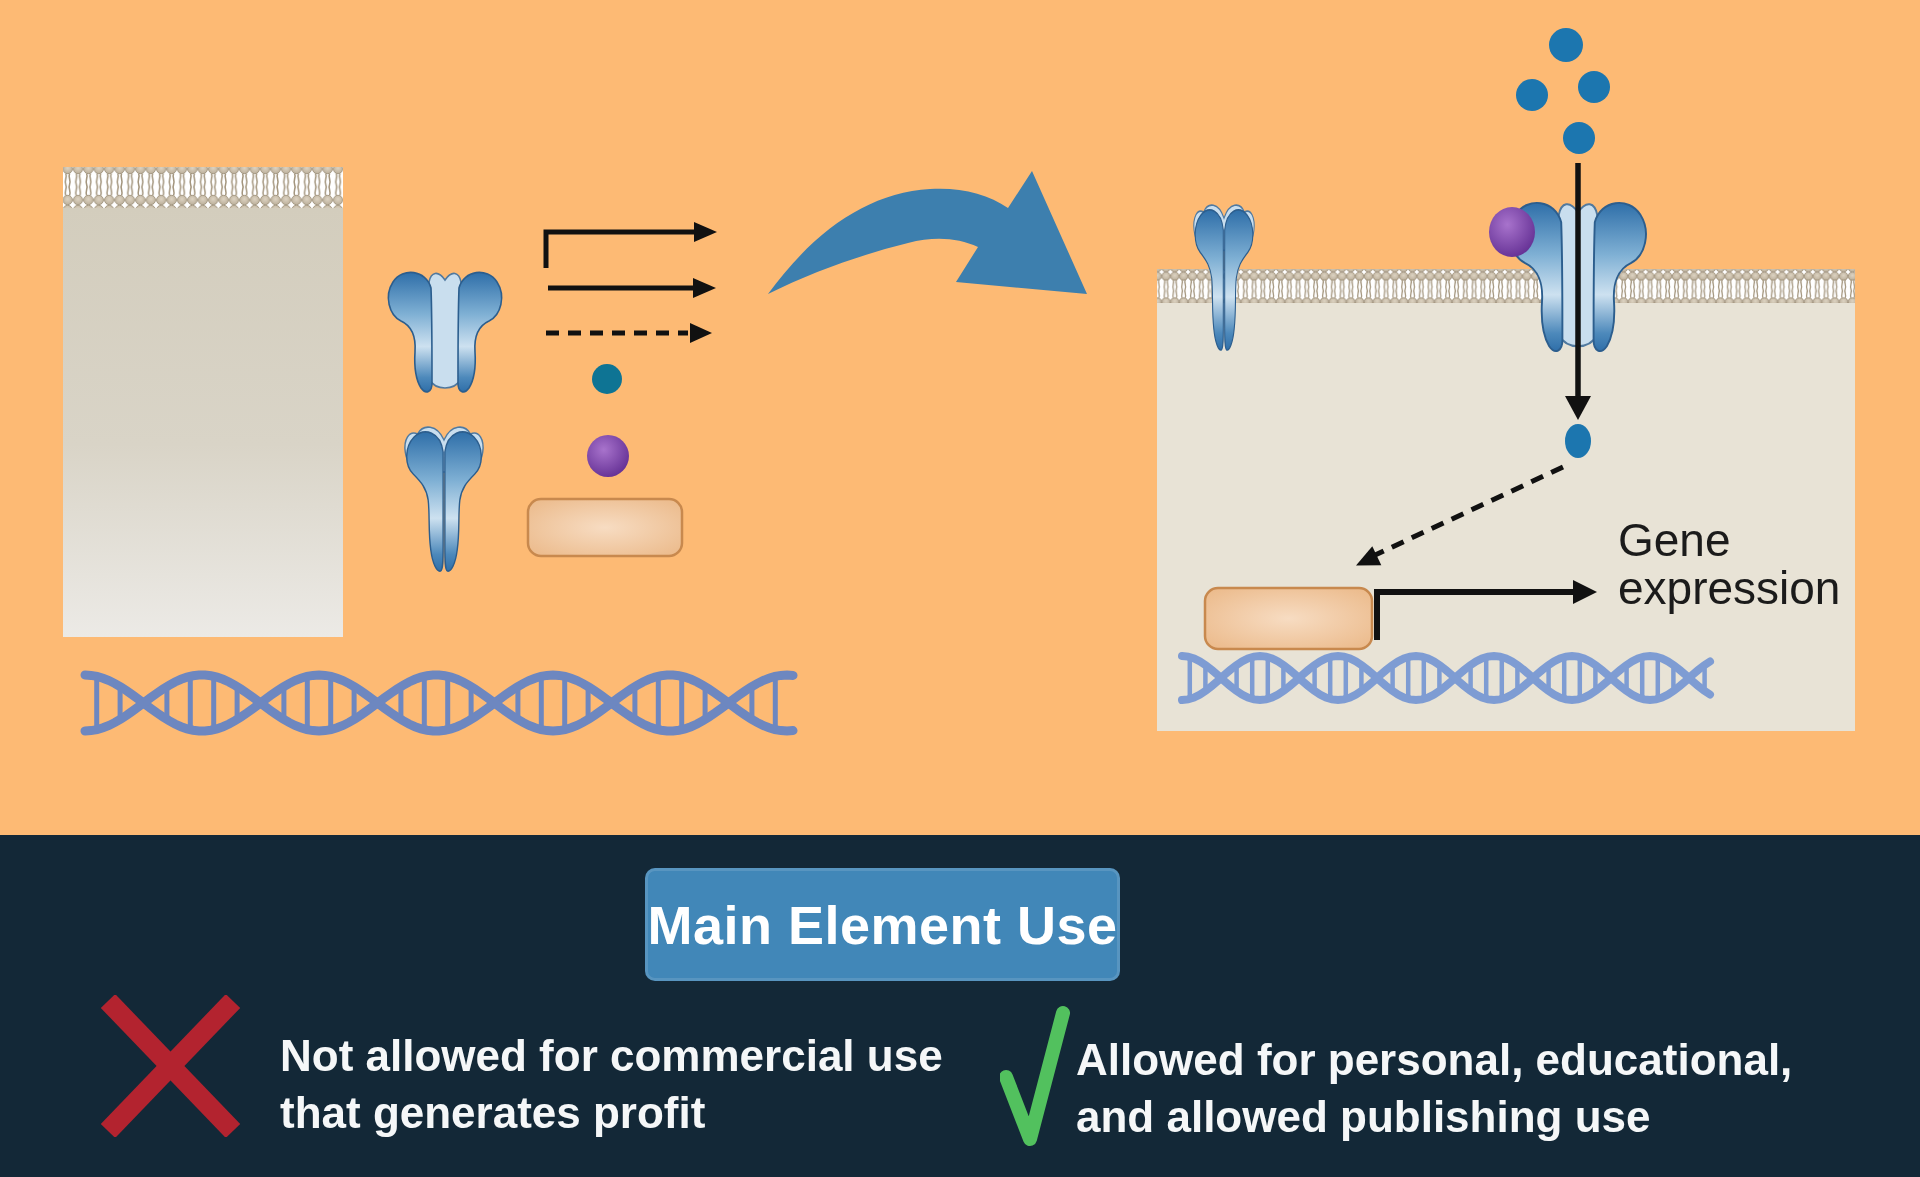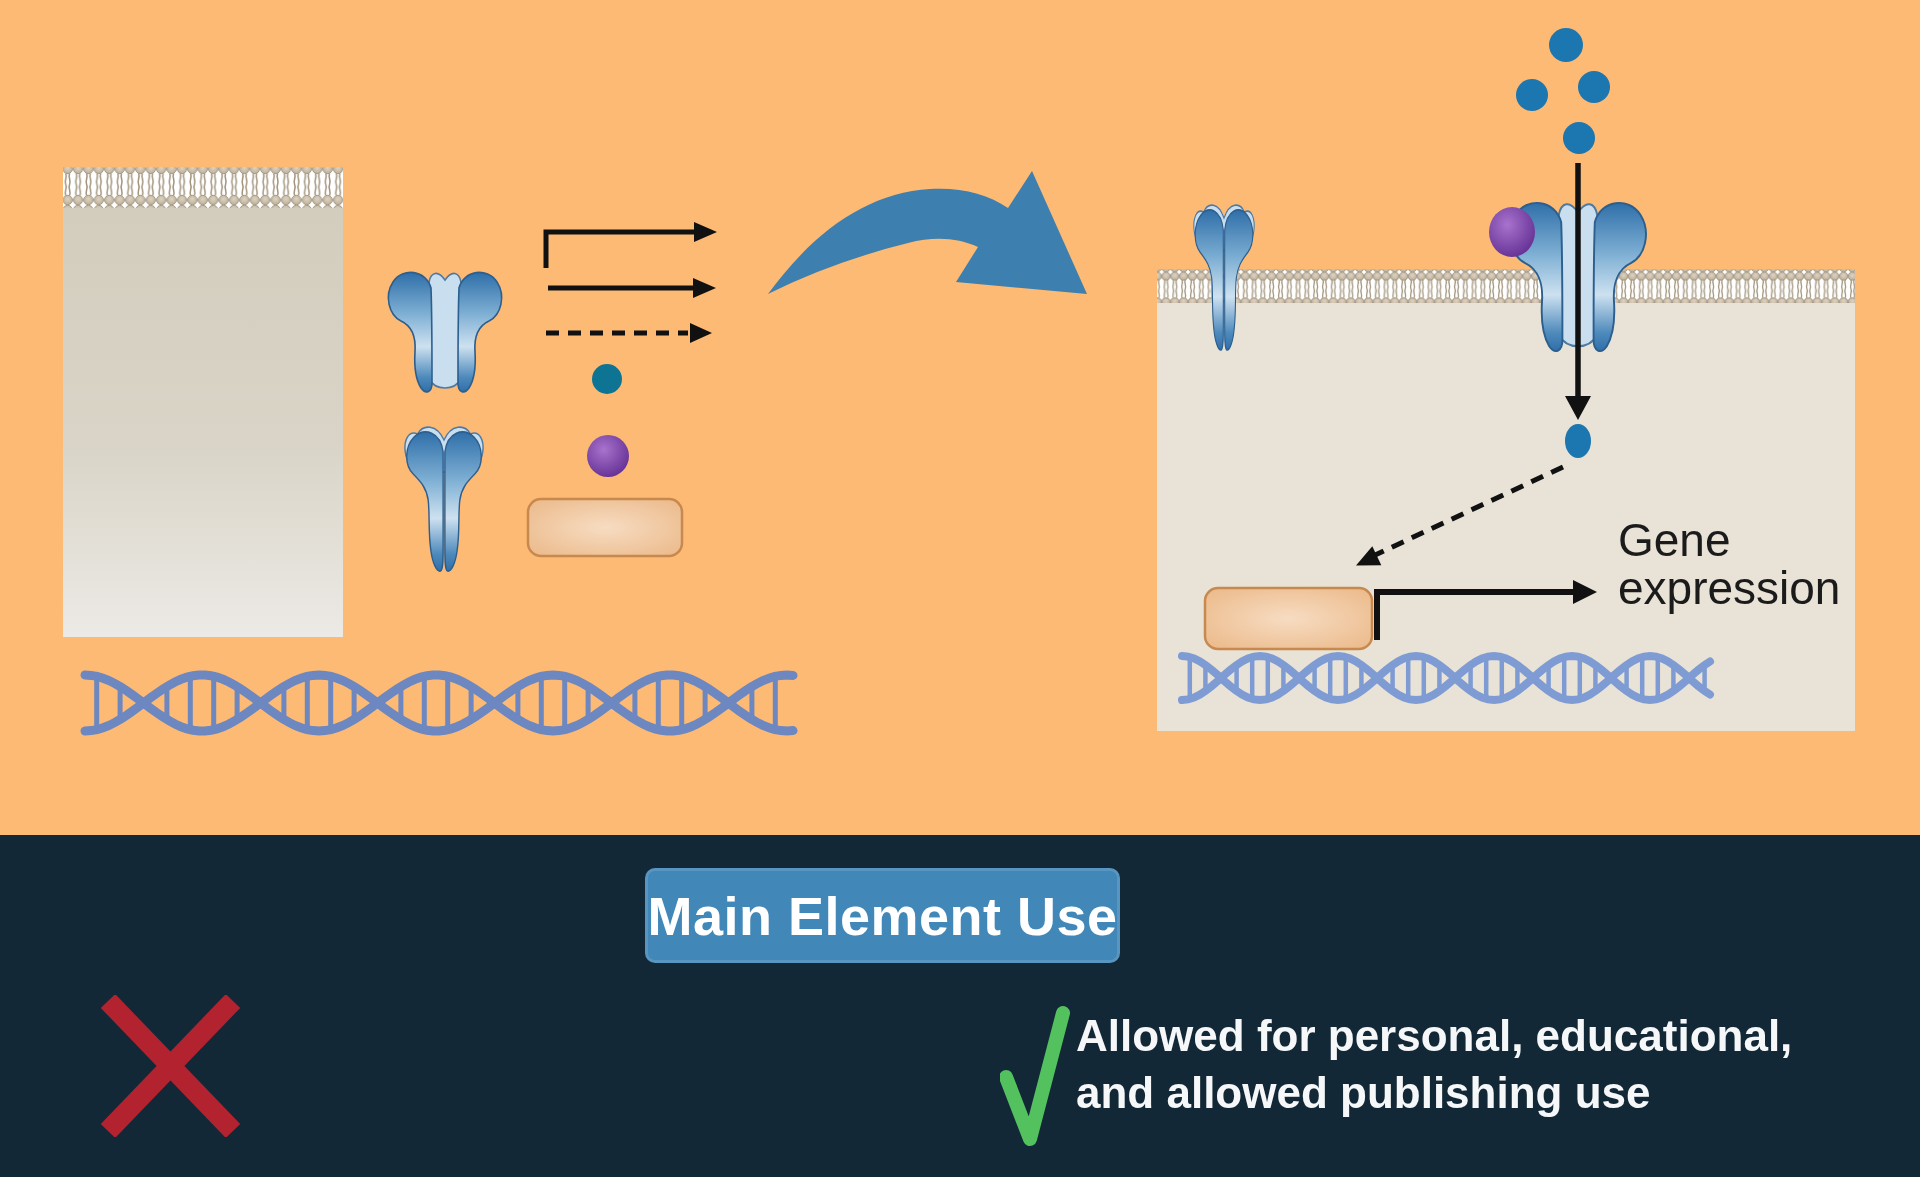--- a/index.html
+++ b/index.html
@@ -1,26 +1,26 @@
 <!DOCTYPE html>
 <html><head>
 <meta charset="utf-8">
 <style>
   html,body{margin:0;padding:0;background:#ffffff;}
   #stage{position:relative;width:1920px;height:1177px;overflow:hidden;background:#fdba74;
          font-family:"Liberation Sans",sans-serif;}
   svg.diagram{position:absolute;left:0;top:0;display:block;}
   .usage-panel{position:absolute;left:0;top:835px;width:1920px;height:342px;background:#132837;}
-  .badge{position:absolute;left:645px;top:33px;width:475px;height:95px;background:#4187b8;
+  .badge{position:absolute;left:645px;top:33px;width:475px;height:113px;background:#4187b8;
          border-radius:10px;display:flex;align-items:center;justify-content:center;
          color:#ffffff;font-size:54px;font-weight:700;letter-spacing:.5px;
          box-shadow:inset 0 0 0 3px rgba(255,255,255,.12);}
   .rule-text{position:absolute;color:#f5f7f8;font-weight:700;font-size:44px;line-height:57px;white-space:nowrap;}
   .no-text{left:280px;top:192px;}
-  .yes-text{left:1076px;top:172px;}
+  .yes-text{left:1076px;top:196px;}
   .icon-abs{position:absolute;}
   .cross-pos{left:98px;top:160px;}
   .check-pos{left:1000px;top:170px;}
   .svgtext{font-family:"Liberation Sans",sans-serif;font-size:46px;fill:#1b1b1b;}
 </style>
 </head>
 <body>
 
 <div id="stage">
 
@@ -217,20 +217,24 @@
 
   <div class="usage-panel">
     <div class="badge">
       <span>Main Element Use</span>
     </div>
 
     <svg class="icon-abs cross-pos" width="145" height="142" viewBox="0 0 145 142">
       <line x1="10" y1="6" x2="135" y2="136" stroke="#b3232f" stroke-width="20"></line>
       <line x1="135" y1="6" x2="10" y2="136" stroke="#b3232f" stroke-width="20"></line>
     </svg>
+    <div class="rule-text no-text">
+      <div>Not allowed for commercial use</div>
+      <div>that generates profit</div>
+    </div>
 
     <svg class="icon-abs check-pos" width="70" height="142" viewBox="0 0 70 142">
       <polyline points="6,72 30,134 63,8" fill="none" stroke="#52c15e" stroke-width="14" stroke-linecap="round" stroke-linejoin="round"></polyline>
     </svg>
     <div class="rule-text yes-text">
       <div>Allowed for personal, educational,</div>
       <div>and allowed publishing use</div>
     </div>
   </div>
 </div>

